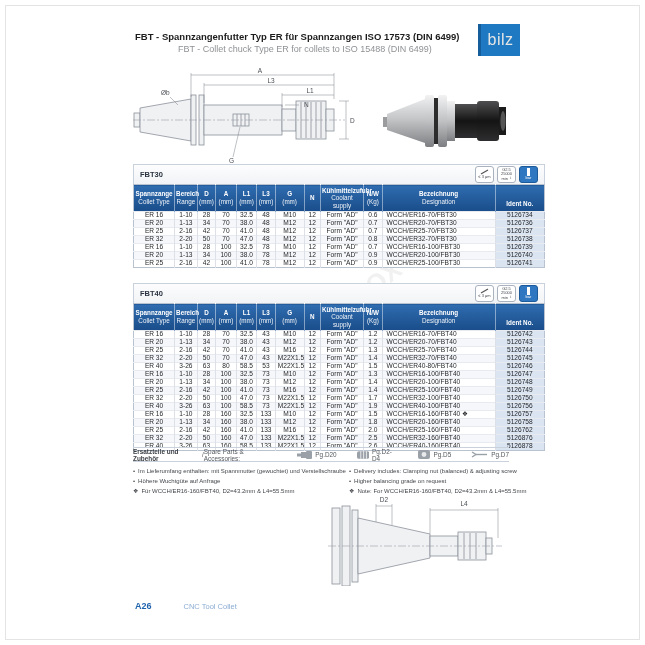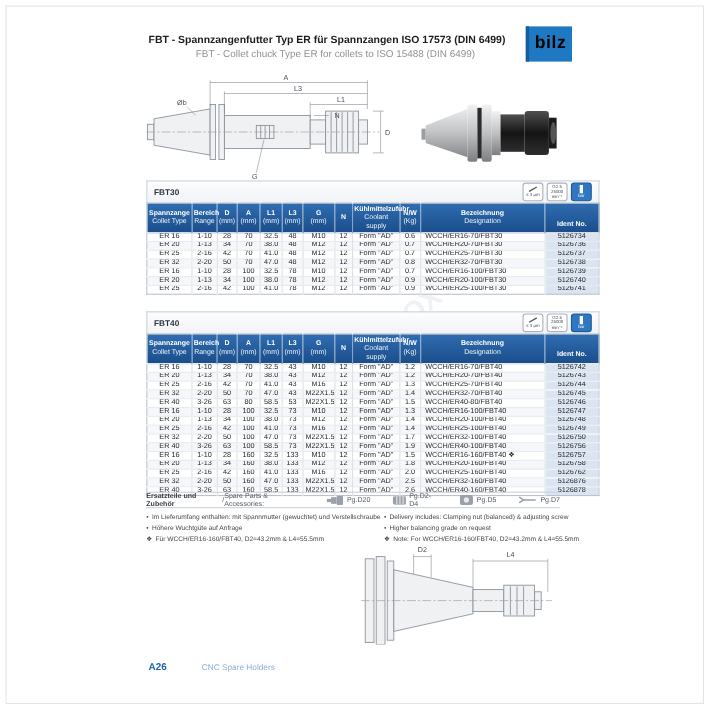--- a/index.html
+++ b/index.html
@@ -4,22 +4,22 @@
 <style>
   html,body{margin:0;padding:0;}
   body{width:645px;height:645px;position:relative;background:#fff;
        font-family:"Liberation Sans","DejaVu Sans",sans-serif;overflow:hidden;}
   .sheet{position:absolute;inset:5px;border:1px solid #e4e4e4;background:#fff;}
 
   
   .title-de{position:absolute;left:135px;top:31px;font-size:9.5px;font-weight:bold;color:#1c1c1c;}
   .title-en{position:absolute;left:135px;top:44px;font-size:9px;color:#8f9295;margin-left:43px;}
   .logo{position:absolute;left:478px;top:24px;width:42px;height:32px;background:#1e79c2;
-        color:#000000;display:flex;align-items:center;justify-content:center;
-        font-size:16px;font-weight:bold;letter-spacing:.5px;border-left:3px solid #155e9b;box-sizing:border-box;}
+        color:#e5e5e5;display:flex;align-items:center;justify-content:center;
+        font-size:16px;font-weight:normal;letter-spacing:.5px;border-left:3px solid #155e9b;box-sizing:border-box;}
 
   
   .wm{position:absolute;left:230px;top:240px;width:240px;height:220px;pointer-events:none;opacity:.5;}
   .wm .e1{position:absolute;left:10px;top:70px;width:200px;height:110px;border:2px solid #ececec;border-radius:50%;transform:rotate(-18deg);}
   .wm .e2{position:absolute;left:40px;top:90px;width:150px;height:80px;border:1px solid #f0f0f0;border-radius:50%;transform:rotate(-18deg);}
   .wm .t{position:absolute;left:118px;top:28px;font-size:26px;font-weight:bold;color:#e4e4e4;transform:rotate(-38deg);}
 
   
   .tech1{position:absolute;left:133px;top:68px;width:248px;height:97px;}
   .photo{position:absolute;left:383px;top:88px;width:128px;height:67px;}
@@ -740,14 +740,14 @@
     <line x1="102" y1="40" x2="102" y2="14"></line>
       <line x1="170" y1="44" x2="170" y2="14"></line>
     <line x1="102" y1="16" x2="170" y2="16"></line>
   </g>
   <text class="dimtext" x="56" y="8" text-anchor="middle">D2</text>
   <text class="dimtext" x="136" y="12" text-anchor="middle">L4</text>
 </svg>
 
 <div class="footer">
   <span class="page-code">A26</span>
-  <span class="page-label">CNC Spare Holders</span>
+  <span class="page-label">CNC Tool Collet</span>
 </div>
 
 </body></html>

